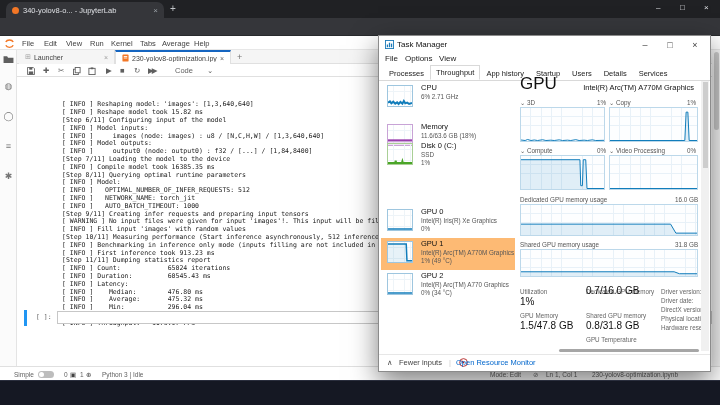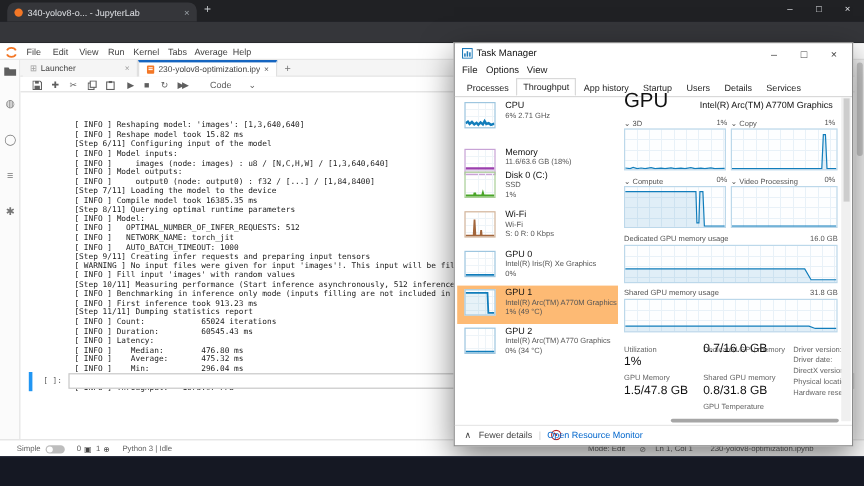--- a/index.html
+++ b/index.html
@@ -267,30 +267,20 @@
     <div class="abs tm-item" style="top:104px;height:32px;">
       <div class="abs tm-mini" style="border:1px solid #a9cf96;">
         <svg viewBox="0 0 100 60" preserveAspectRatio="none" style="position:absolute;width:100%;height:100%;">
             <path d="M0,57 L30,57 L32,50 L34,57 L58,57 L60,52 L62,57 L100,57" fill="none" stroke="#4aa528" stroke-width="2" vector-effect="non-scaling-stroke"></path>
           </svg>
       </div>
       <span class="abs tm-name">Disk 0 (C:)</span>
       <span class="abs tm-sub" style="top:11px;">SSD</span>
       <span class="abs tm-sub" style="top:19px;">1%</span>
     </div>
-    <div class="abs tm-item" style="top:137px;height:32px;">
-      <div class="abs tm-mini" style="border:1px solid #d3b49a;">
-        <svg viewBox="0 0 100 60" preserveAspectRatio="none" style="position:absolute;width:100%;height:100%;">
-            <path d="M0,58 L28,58 L31,18 L34,58 L52,58 L54,44 L56,58 L100,58" fill="none" stroke="#a2663c" stroke-width="1.5" vector-effect="non-scaling-stroke"></path>
-          </svg>
-      </div>
-      <span class="abs tm-name">Wi-Fi</span>
-      <span class="abs tm-sub" style="top:11px;">Wi-Fi</span>
-      <span class="abs tm-sub" style="top:19px;">S: 0 R: 0 Kbps</span>
-    </div>
     <div class="abs tm-item" style="top:170px;height:32px;">
       <div class="abs tm-mini" style="border:1px solid #9ec6df;">
         <svg viewBox="0 0 100 60" preserveAspectRatio="none" style="position:absolute;width:100%;height:100%;">
             <path d="M0,57 L100,57" fill="none" stroke="#117dbb" stroke-width="1.5" vector-effect="non-scaling-stroke"></path>
           </svg>
       </div>
       <span class="abs tm-name">GPU 0</span>
       <span class="abs tm-sub" style="top:11px;">Intel(R) Iris(R) Xe Graphics</span>
       <span class="abs tm-sub" style="top:19px;">0%</span>
     </div>
@@ -389,21 +379,21 @@
         <div class="nowrap">Physical location:</div>
         <div class="nowrap">Hardware reserve...</div>
       </div>
 
     <div class="abs tm-vscroll"></div>
     <div class="abs tm-vthumb"></div>
     <div class="abs tm-hthumb"></div>
     <div class="abs tm-footline"></div>
 
     <span class="abs tm-foot" style="left:8px;">∧</span>
-    <span class="abs tm-foot" style="left:20px;">Fewer details</span>
+    <span class="abs tm-foot" style="left:20px;">Fewer inputs</span>
     <span class="abs tm-foot" style="left:70px;color:#ccc;">|</span>
     <svg class="abs" style="left:80px;top:322px;" width="9" height="9" viewBox="0 0 10 10">
       <circle cx="5" cy="5" r="4.3" fill="#fff" stroke="#b32424"></circle>
         <path d="M5,5 L2.7,3" stroke="#b32424" stroke-width="1.2"></path>
         <circle cx="5" cy="5" r="1" fill="#b32424"></circle>
     </svg>
     <span class="abs tm-foot tm-link" style="left:77px;">Open Resource Monitor</span>
   </div>
 
   <div class="abs taskbar">

